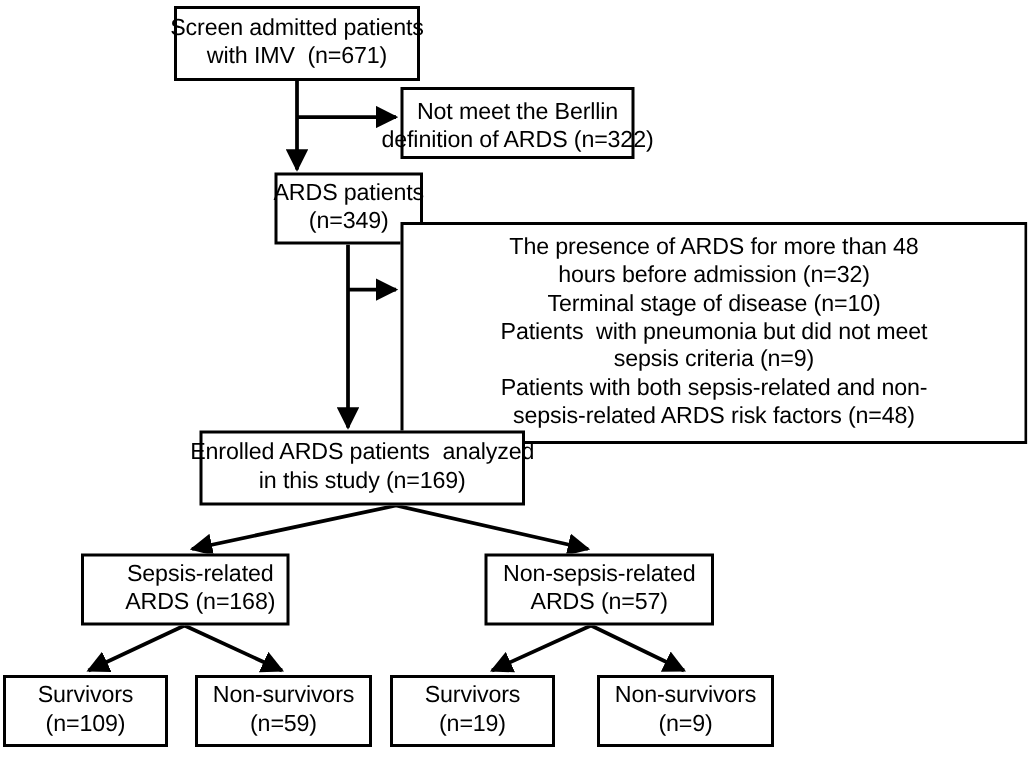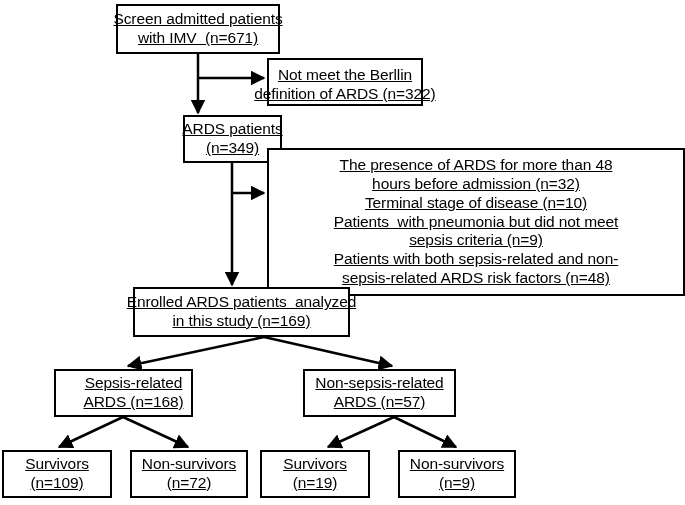--- a/index.html
+++ b/index.html
@@ -37,30 +37,29 @@
     align-items: center;
     justify-content: center;
     text-align: center;
     line-height: 1.22;
     letter-spacing: -0.1px;
     z-index: 2;
   }
   .node .ln {
     display: block;
     white-space: pre;
-    text-decoration: underline;
   }
   
   .n-top      { left: 116px; top: 4px;   width: 164px; height: 50px;  font-size: 15.5px; }
   .n-excl1    { left: 267px; top: 58px;  width: 156px; height: 48px;  font-size: 15.5px; justify-content: flex-end; }
   .n-ards     { left: 183px; top: 115px; width: 99px;  height: 48px;  font-size: 15.5px; }
   .n-excl2    { left: 267px; top: 116px; width: 418px; height: 148px; font-size: 15.5px; margin-top: 32px; }
   .n-enrolled { left: 133px; top: 287px; width: 217px; height: 50px;  font-size: 15.5px; }
   .n-sepsis   { left: 54px;  top: 369px; width: 139px; height: 48px;  font-size: 15.5px; padding-left: 20px; }
-  .n-nonsep   { left: 303px; top: 369px; width: 153px; height: 48px;  font-size: 15.5px; }
+  .n-nonsep   { left: 323px; top: 369px; width: 153px; height: 48px;  font-size: 15.5px; }
   .n-s1       { left: 2px;   top: 450px; width: 110px; height: 48px;  font-size: 15.5px; }
   .n-ns1      { left: 130px; top: 450px; width: 118px; height: 48px;  font-size: 15.5px; }
   .n-s2       { left: 260px; top: 450px; width: 110px; height: 48px;  font-size: 15.5px; }
   .n-ns2      { left: 398px; top: 450px; width: 118px; height: 48px;  font-size: 15.5px; }
 </style>
 </head>
 <body>
 
 <div id="flowchart">
 
@@ -129,21 +128,21 @@
     <span class="ln">ARDS (n=57)</span>
   </div>
 
   <div class="node n-s1">
     <span class="ln">Survivors</span>
     <span class="ln">(n=109)</span>
   </div>
 
   <div class="node n-ns1">
     <span class="ln">Non-survivors</span>
-    <span class="ln">(n=72)</span>
+    <span class="ln">(n=59)</span>
   </div>
 
   <div class="node n-s2">
     <span class="ln">Survivors</span>
     <span class="ln">(n=19)</span>
   </div>
 
   <div class="node n-ns2">
     <span class="ln">Non-survivors</span>
     <span class="ln">(n=9)</span>

